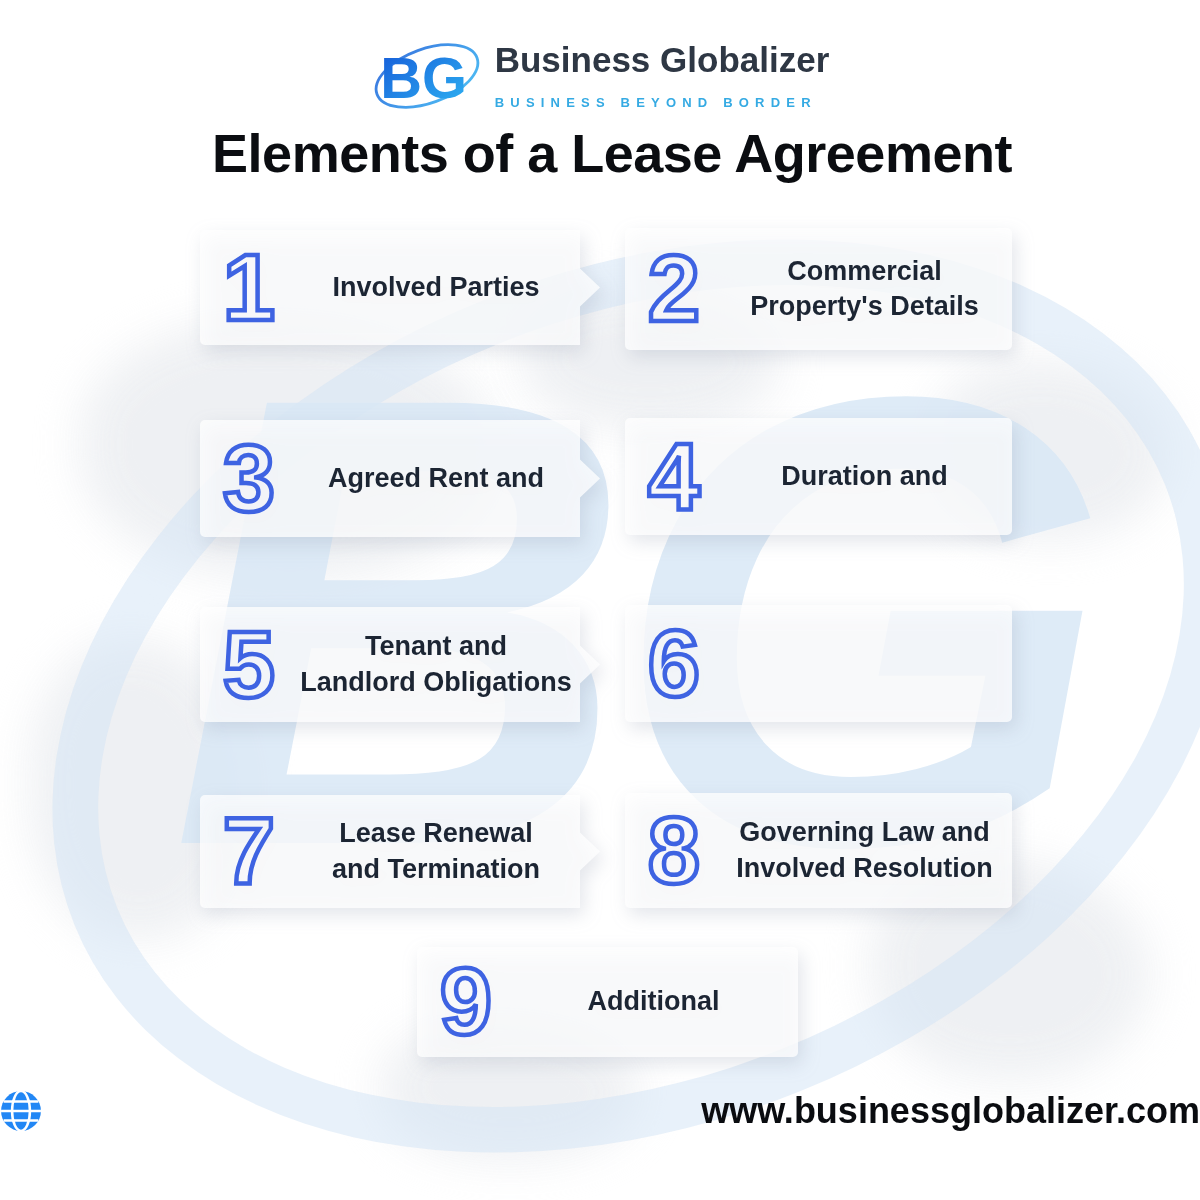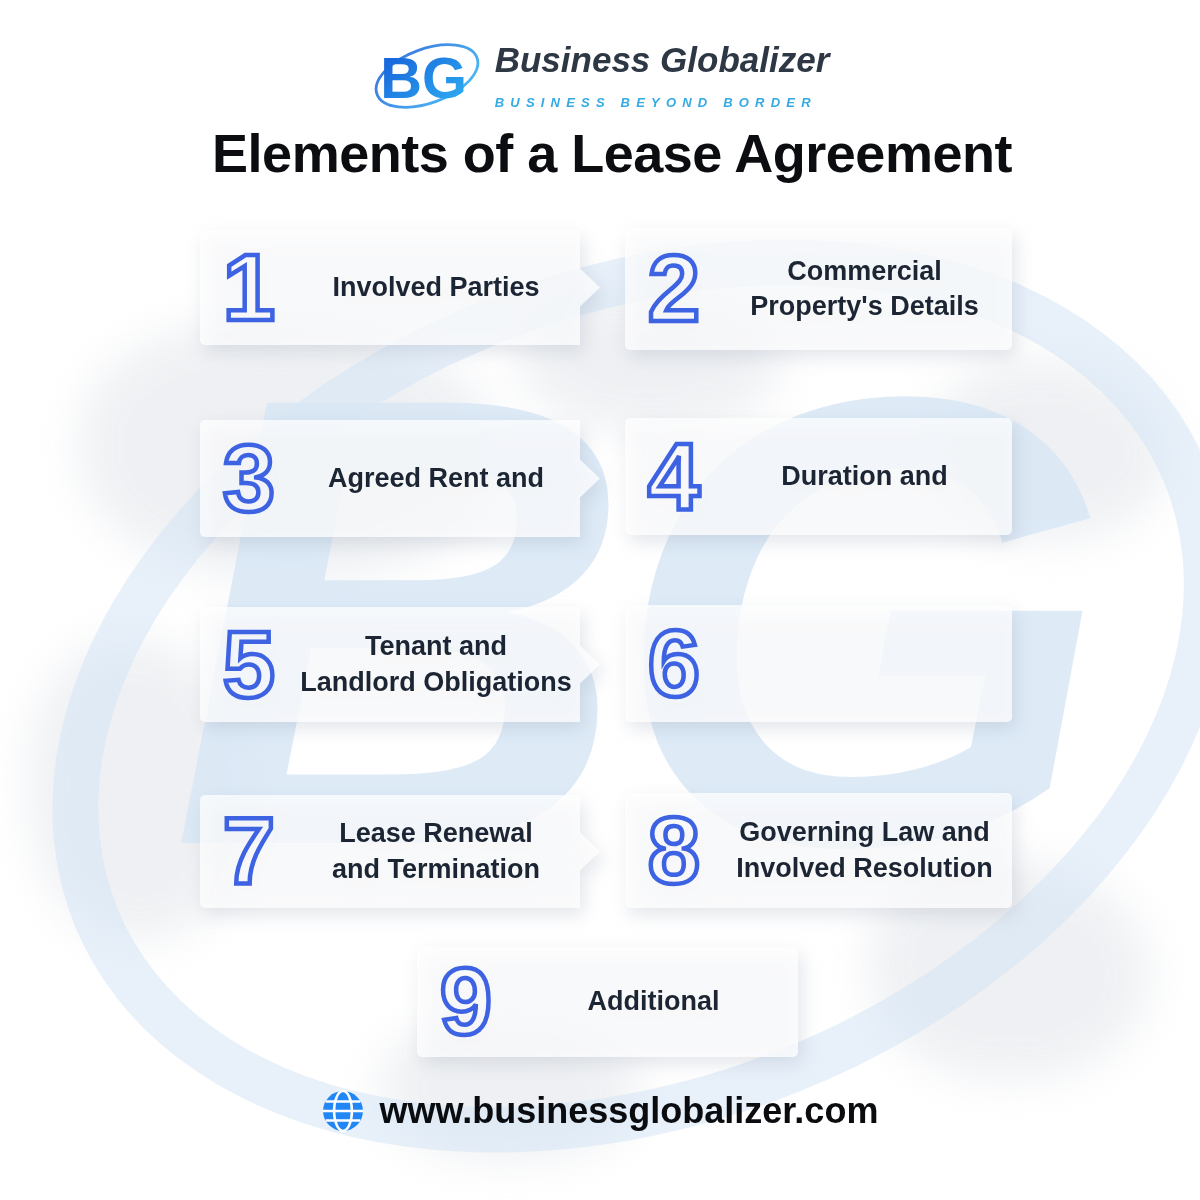--- a/index.html
+++ b/index.html
@@ -21,21 +21,21 @@
     border:46px solid rgba(209,228,245,0.50);border-radius:50%;transform:rotate(-22deg);
   }
   .wm-text{
     position:absolute;left:170px;top:270px;z-index:2;
     font-size:640px;line-height:1.1;font-weight:700;font-style:italic;
     color:#d9e8f6;opacity:.85;letter-spacing:-20px;user-select:none;
   }
   
   .logo-row{position:absolute;top:34px;left:0;right:0;height:84px;display:flex;justify-content:center;align-items:center;gap:12px;z-index:5;}
   .logo-mark{width:112px;height:78px;display:block;}
-  .brand-text{display:flex;flex-direction:column;align-items:flex-start;font-style:italic;}
+  .brand-text{display:flex;flex-direction:column;align-items:flex-start;}
   .brand-name{font-size:35px;font-weight:700;color:#2e3744;line-height:1.05;}
   .brand-tagline{font-size:13px;font-weight:700;color:#35aae3;letter-spacing:6.2px;margin-top:16px;}
   .page-title{
     position:absolute;top:122px;left:12px;width:100%;text-align:center;z-index:5;
     font-size:54px;font-weight:800;letter-spacing:-.5px;color:#0b0d11;
   }
   
   .cw{position:absolute;z-index:5;filter:drop-shadow(4px 7px 9px rgba(125,138,160,0.28));}
   .card{height:100%;background:rgba(255,255,255,0.76);display:flex;align-items:center;border-radius:5px;}
   .has-arrow{
@@ -52,21 +52,21 @@
   .pos8{left:625px;top:793px;width:387px;height:115px;}
   .pos9{left:417px;top:947px;width:381px;height:110px;}
   .num{
     width:86px;margin-left:6px;text-align:center;flex:none;
     font-size:94px;line-height:1;font-weight:700;
     color:transparent;-webkit-text-stroke:4.5px #3e63e2;
   }
   .label{flex:1;text-align:center;font-size:27px;font-weight:600;color:#1c2533;line-height:1.3;padding:0 4px;}
   .label span{display:block;}
   
-  .footer{position:absolute;top:1090px;left:0;width:100%;display:flex;justify-content:center;align-items:center;gap:16px;z-index:5;}
+  .footer{position:absolute;top:1090px;left:0;width:100%;display:flex;justify-content:space-between;align-items:center;gap:16px;z-index:5;}
   .globe{width:42px;height:42px;display:block;}
   .site{font-size:36px;font-weight:700;color:#0a0c10;text-decoration:none;}
 </style>
 </head>
 <body>
 
 <div class="stage">
 
   <div class="map-blob b1"></div>
   <div class="map-blob b2"></div>

